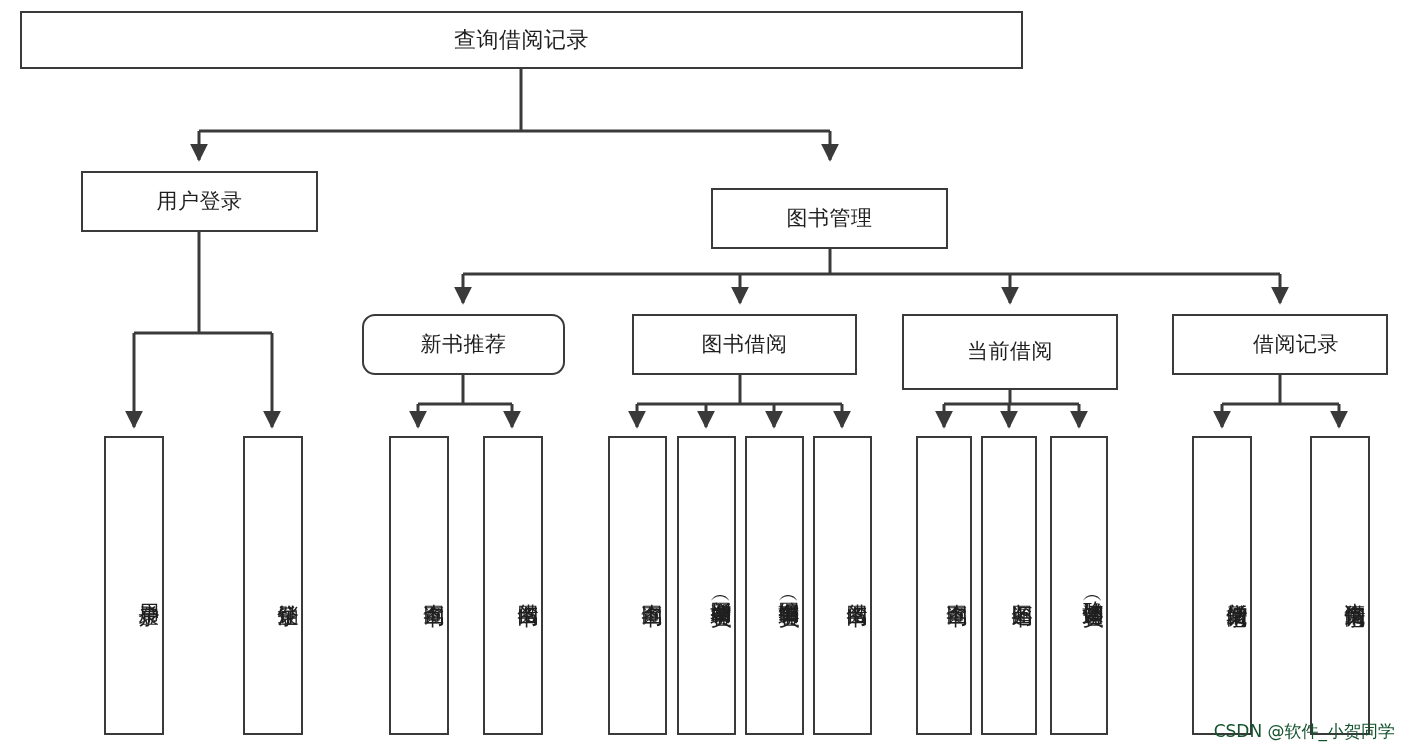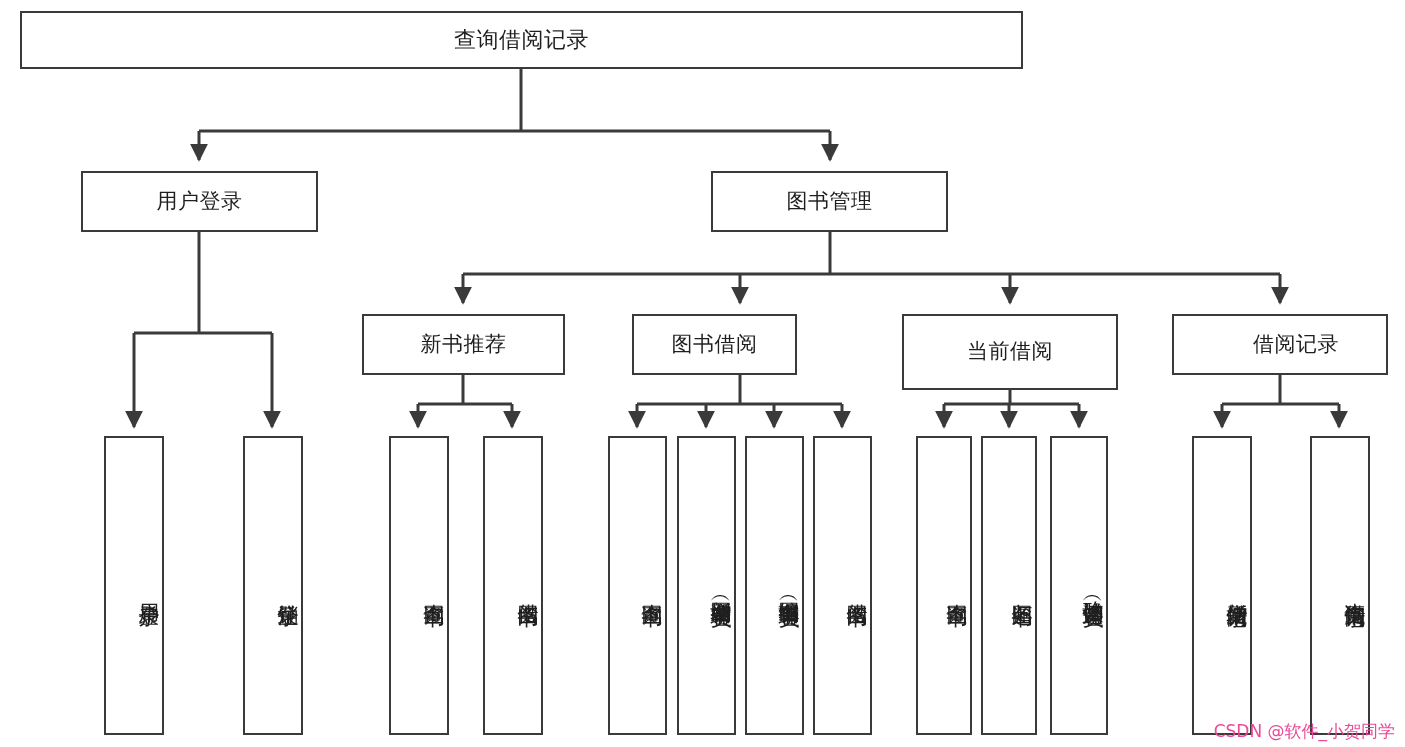--- a/index.html
+++ b/index.html
@@ -61,21 +61,21 @@
   }
   .node.vert .label {
     writing-mode: vertical-rl;
     text-orientation: upright;
   }
   #watermark {
     position: absolute;
     right: 10px;
     bottom: 4px;
     font-size: 17px;
-    color: #ec4899;
+    color: #14532d;
     font-family: "DejaVu Sans", "Liberation Sans", sans-serif;
     white-space: nowrap;
     z-index: 5;
     pointer-events: none;
   }
 </style>
 </head>
 <body>
 
 <div id="diagram-root">
@@ -130,28 +130,28 @@
     </g>
   </svg>
 
   <div class="node horiz root" style="left:20px; top:11px; width:1003px; height:58px;">
     <span class="label">查询借阅记录</span>
   </div>
 
   <div class="node horiz" style="left:81px; top:171px; width:237px; height:61px;">
     <span class="label">用户登录</span>
   </div>
-  <div class="node horiz" style="left:711px; top:171px; width:237px; height:61px;">
+  <div class="node horiz" style="left:711px; top:188px; width:237px; height:61px;">
     <span class="label">图书管理</span>
   </div>
 
-  <div class="node horiz" style="left:362px; top:314px; width:203px; height:61px;">
+  <div class="node horiz" style="left:362px; top:314px; width:203px; height:61px;border-radius:13px;">
     <span class="label">新书推荐</span>
   </div>
-  <div class="node horiz" style="left:632px; top:314px; width:165px; height:61px;justify-content:center;">
+  <div class="node horiz" style="left:632px; top:314px; width:225px; height:61px;justify-content:center;">
     <span class="label">图书借阅</span>
   </div>
   <div class="node horiz" style="left:902px; top:314px; width:216px; height:76px;">
     <span class="label">当前借阅</span>
   </div>
   <div class="node horiz" style="left:1172px; top:314px; width:216px; height:61px;padding-left:32px;">
     <span class="label">借阅记录</span>
   </div>
 
   <div class="node vert" style="left:104px; top:436px; width:60px; height:299px;">

